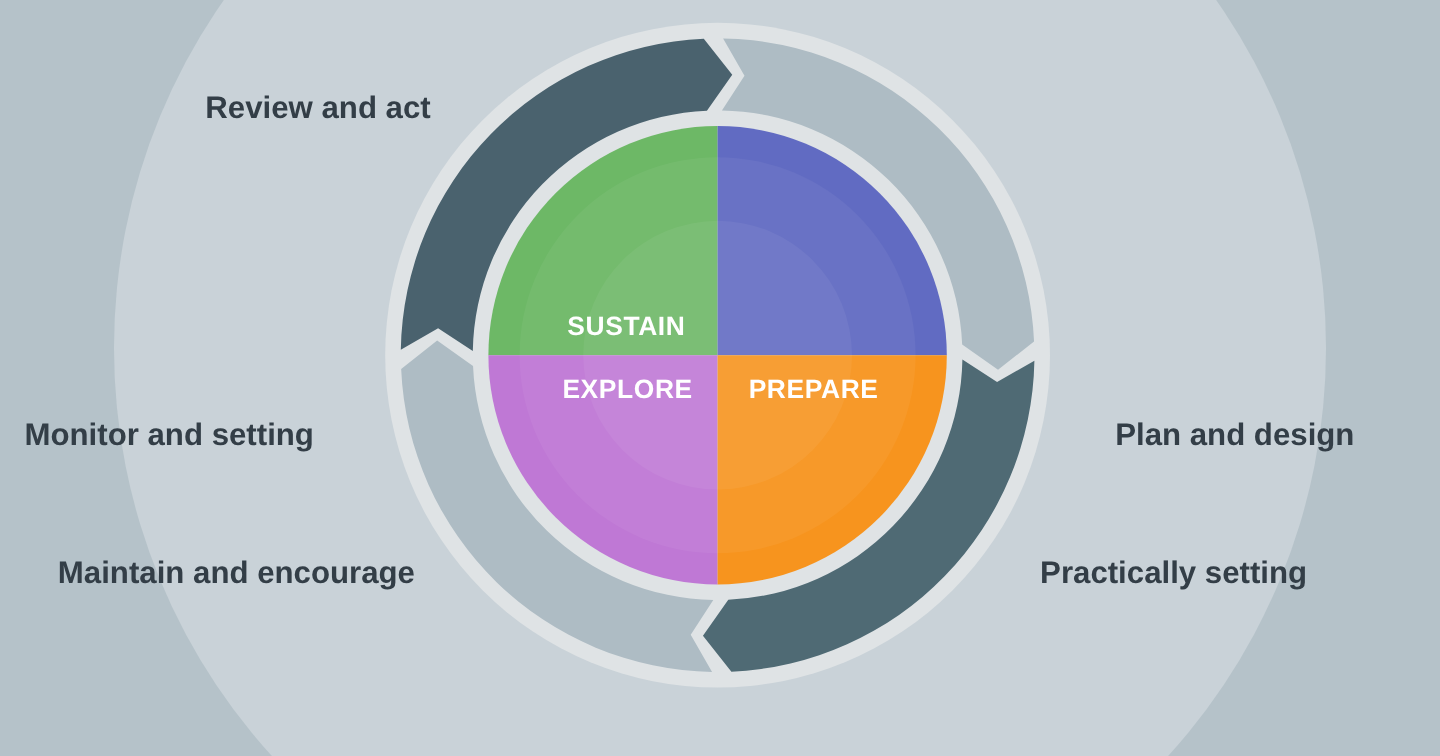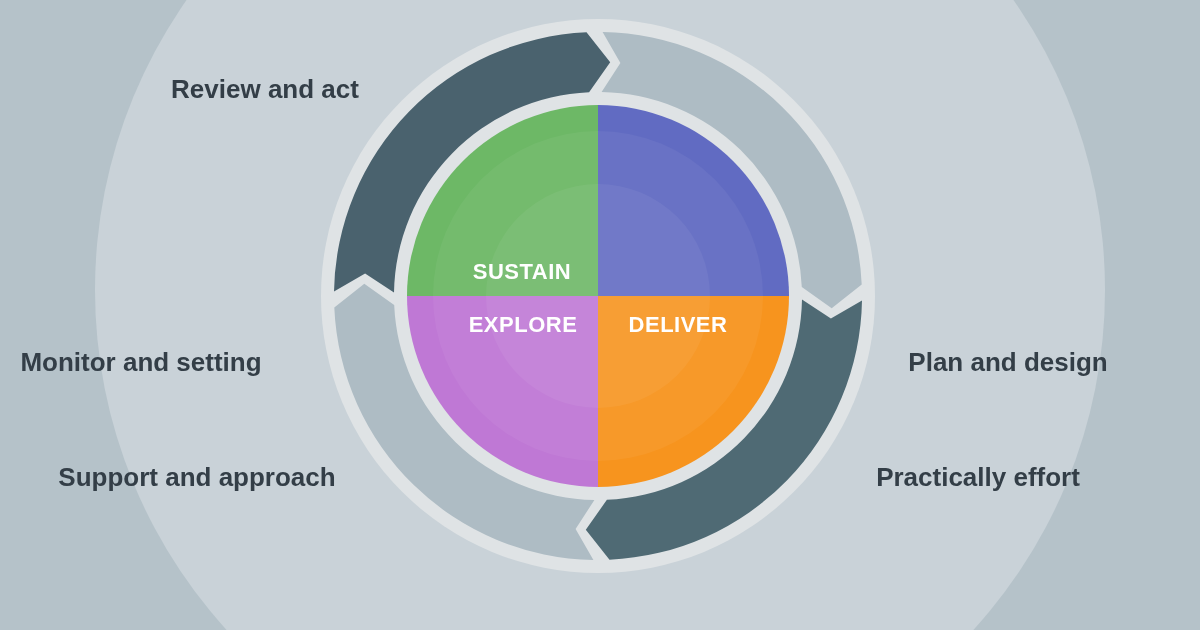--- a/index.html
+++ b/index.html
@@ -41,22 +41,22 @@
         <path d="M 598 296 L 598.0 105.0 A 191 191 0 0 1 789.0 296.0 Z" fill="#616bc2"></path>
         <path d="M 598 296 L 598.0 487.0 A 191 191 0 0 1 407.0 296.0 Z" fill="#bf78d5"></path>
         <path d="M 598 296 L 789.0 296.0 A 191 191 0 0 1 598.0 487.0 Z" fill="#f7941e"></path>
       </g>
     <circle cx="598" cy="296" r="165" fill="#ffffff" fill-opacity="0.05"></circle>
     <circle cx="598" cy="296" r="112" fill="#ffffff" fill-opacity="0.055"></circle>
   </svg>
 
   <span class="qlabel" style="left:522px;top:272px">SUSTAIN</span>
   <span class="qlabel" style="left:523px;top:325px">EXPLORE</span>
-  <span class="qlabel" style="left:678px;top:325px">DELIVER</span>
+  <span class="qlabel" style="left:678px;top:325px">PREPARE</span>
 
   <span class="olabel" style="left:265px;top:89px">Review and act</span>
   <span class="olabel" style="left:141px;top:362px">Monitor and setting</span>
-  <span class="olabel" style="left:197px;top:477px">Support and approach</span>
+  <span class="olabel" style="left:197px;top:477px">Maintain and encourage</span>
 
-  <span class="olabel" style="left:1008px;top:362px">Plan and design</span>
-  <span class="olabel" style="left:978px;top:477px">Practically effort</span>
+  <span class="olabel" style="left:1029px;top:362px">Plan and design</span>
+  <span class="olabel" style="left:978px;top:477px">Practically setting</span>
 
 </div>
 
 </body></html>

